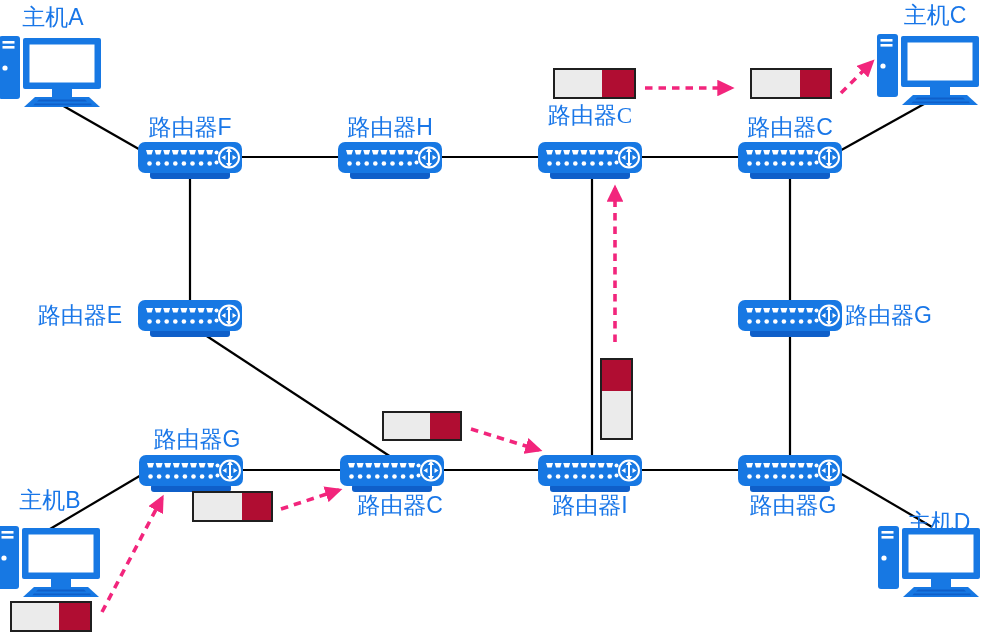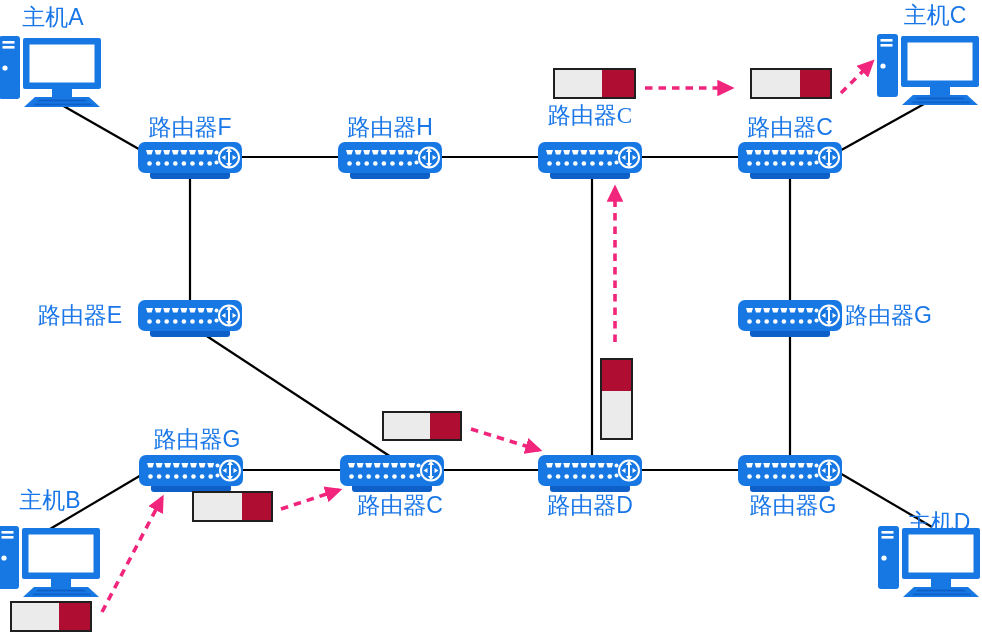--- a/index.html
+++ b/index.html
@@ -415,21 +415,21 @@
     <circle cx="78.5" cy="10.5" r="2" fill="#fff"></circle>
     <circle cx="78.5" cy="20.5" r="2" fill="#fff"></circle>
     <circle cx="91" cy="15.5" r="10" fill="none" stroke="#fff" stroke-width="2"></circle>
     <line x1="91" y1="10" x2="91" y2="21" stroke="#fff" stroke-width="2"></line>
     <path d="M91,5.5 l3,4.5 h-6 z" fill="#fff"></path>
     <path d="M91,25.5 l3,-4.5 h-6 z" fill="#fff"></path>
     <path d="M83.5,15.5 l4,-2.4 v4.8 z" fill="#fff"></path>
     <path d="M98.5,15.5 l-4,-2.4 v4.8 z" fill="#fff"></path>
   </svg>
       </div>
-      <div class="node-label anchor-center" style="left: 590px; top: 504.5px;">路由器D</div>
+      <div class="node-label anchor-center" style="left: 590px; top: 504.5px;">路由器I</div>
       <div class="node" style="left: 738px; top: 454.5px;">
         <svg width="104" height="38" viewBox="0 0 104 38">
     <rect x="12" y="29" width="80" height="8" rx="3" fill="#0F5FC9"></rect>
     <rect x="0" y="0" width="104" height="31" rx="7" fill="#1778E3"></rect>
     <path d="M8,8 h7 l-1.4,4.6 h-4.2 z" fill="#fff"></path>
           <circle cx="11.5" cy="21.5" r="2.3" fill="#fff"></circle>
           <path d="M16.6,8 h7 l-1.4,4.6 h-4.2 z" fill="#fff"></path>
           <circle cx="20.1" cy="21.5" r="2.3" fill="#fff"></circle>
           <path d="M25.2,8 h7 l-1.4,4.6 h-4.2 z" fill="#fff"></path>
           <circle cx="28.7" cy="21.5" r="2.3" fill="#fff"></circle>

